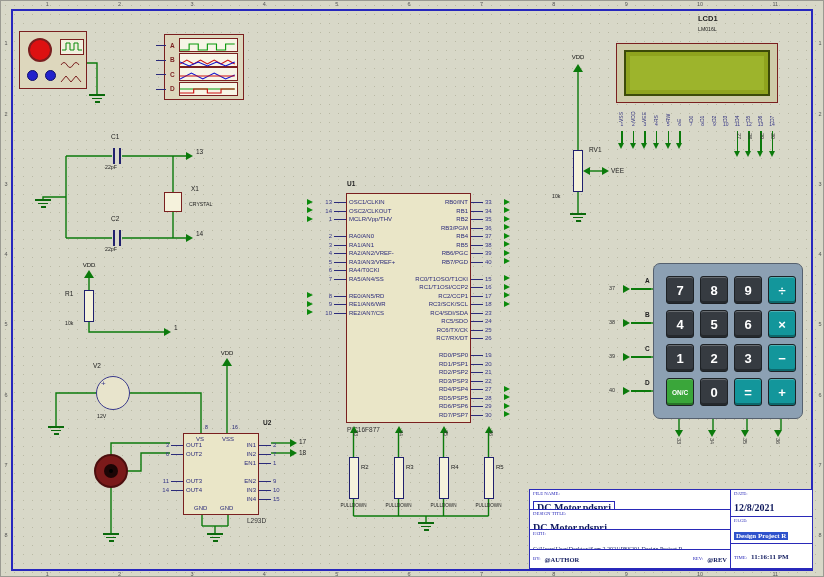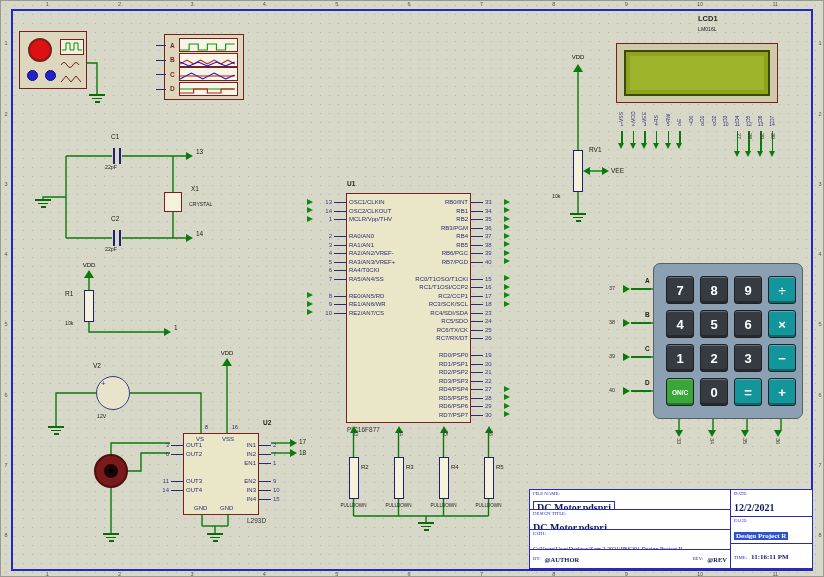--- a/index.html
+++ b/index.html
@@ -968,21 +968,21 @@
       <div class="tb-row" style="height:18px;display:flex;align-items:center;gap:4px;">
         <span class="tb-label" style="display:inline;">BY:</span>
         <span class="tb-by">@AUTHOR</span>
         <span class="tb-label" style="display:inline;margin-left:auto;">REV:</span>
         <span class="tb-by">@REV</span>
       </div>
     </div>
     <div class="tb-right">
       <div class="tb-row" style="height:27px;">
         <span class="tb-label">DATE:</span>
-        <span class="tb-big">12/2/2021</span>
+        <span class="tb-big">12/8/2021</span>
       </div>
       <div class="tb-row" style="height:27px;">
         <span class="tb-label">PAGE:</span>
         <span class="tb-hl">Design Project R</span>
       </div>
       <div class="tb-row" style="height:22px;">
         <span class="tb-label" style="display:inline;">TIME:</span>
         <span class="tb-time">11:16:11 PM</span>
       </div>
     </div>

